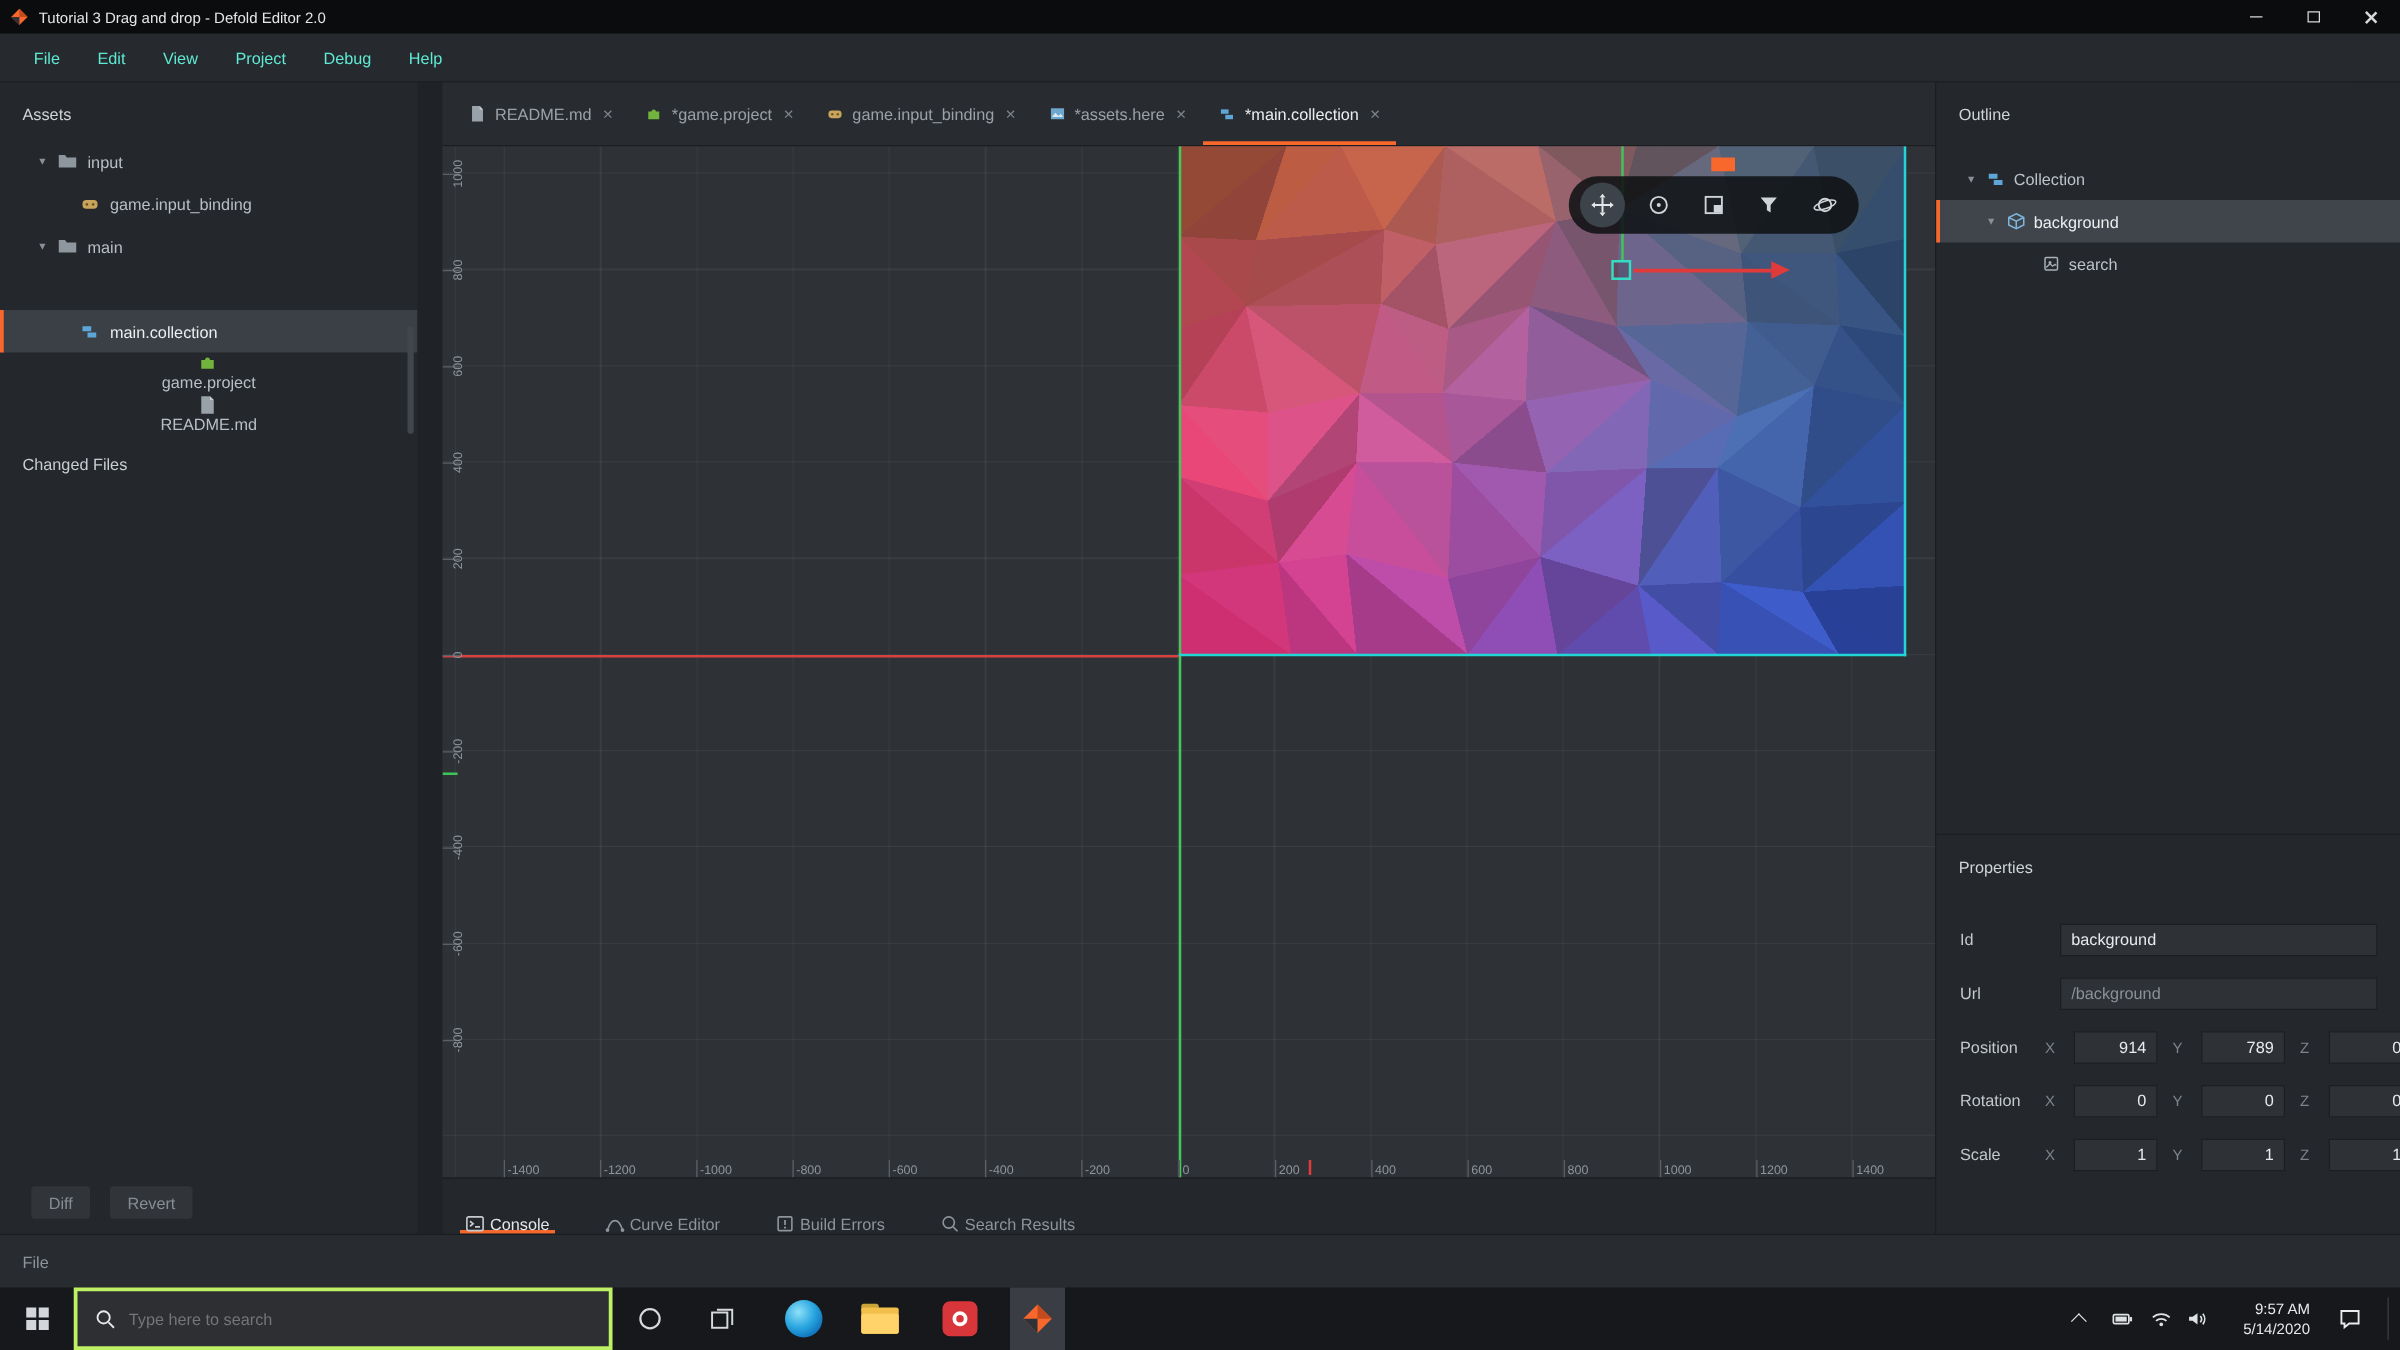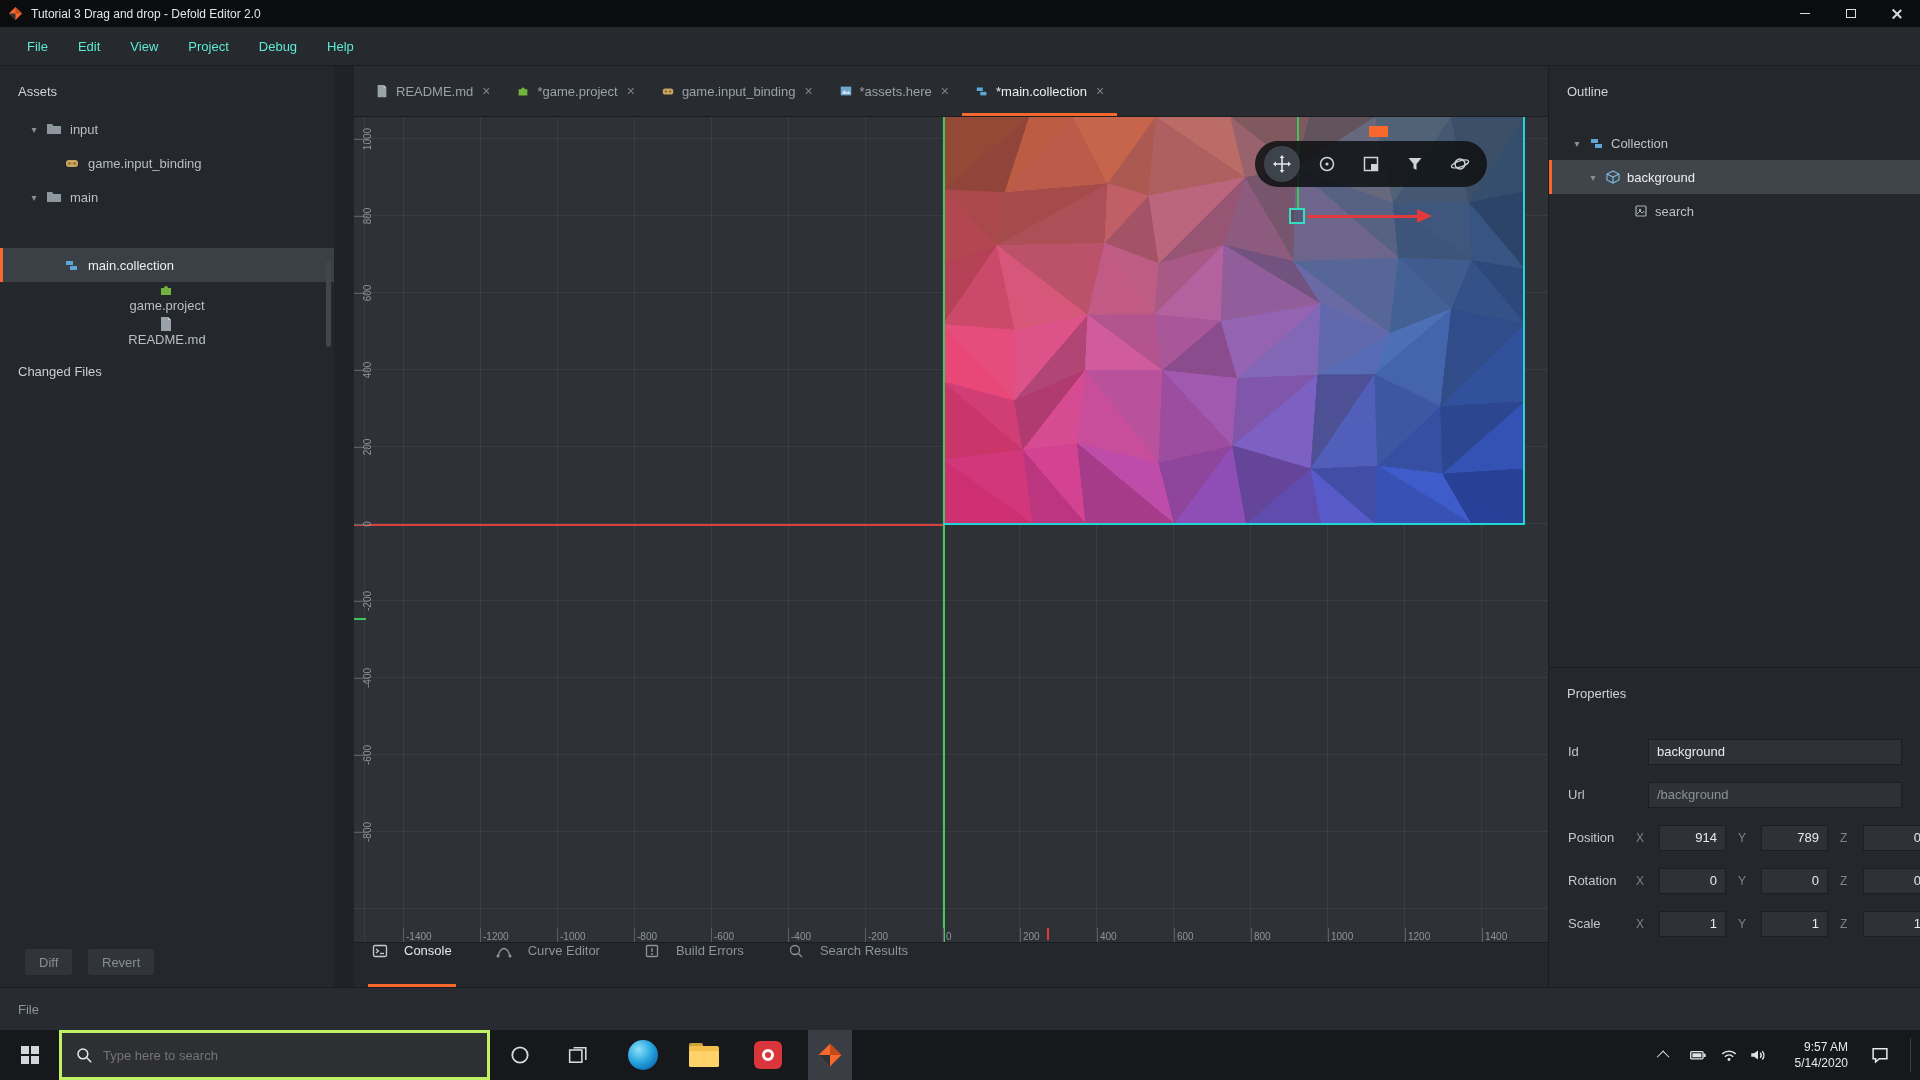--- a/index.html
+++ b/index.html
@@ -94,21 +94,21 @@
   .rx .tick{width:1px;height:14px;background:#5a6066;display:block;}
   .rx span{font-size:10px;color:#8d949b;}
   .ty{position:absolute;left:0;width:14px;height:1px;background:#5a6066;z-index:5;}
   .ry{position:absolute;left:13px;transform:translate(-50%,-50%) rotate(-90deg);font-size:10px;color:#8d949b;white-space:nowrap;z-index:5;}
   .tick-red{position:absolute;left:693px;bottom:2px;width:2px;height:12px;background:#e03a3a;z-index:6;}
   .tick-green{position:absolute;left:0;top:501px;width:12px;height:2px;background:#3fc45a;z-index:6;}
 
   
   .bottom-bar{position:absolute;left:354px;top:942px;width:1194px;height:45px;background:var(--panel);
               border-top:1px solid var(--divider);display:flex;align-items:stretch;padding-left:14px;gap:36px;}
-  .btab{display:flex;align-items:flex-start;gap:16px;color:#8d949b;font-size:13px;padding:0 4px;}
+  .btab{display:flex;align-items:flex-end;gap:4px;color:#8d949b;font-size:13px;padding:0 4px;}
   .btab.active{color:#e4e7ea;box-shadow:inset 0 -3px 0 var(--accent);}
 
   
   .right-panel{position:absolute;left:1548px;top:66px;width:336px;height:921px;background:var(--panel);
                border-left:1px solid var(--divider);}
   .o-row{position:absolute;left:0;width:372px;height:34px;display:flex;align-items:center;color:#bcc2c8;}
   .o-row .tw{width:12px;font-size:10px;color:#8a9096;text-align:center;}
   .o-row .ic{width:16px;height:16px;margin:0 6px;}
   .o-row.selected{background:#40454b;box-shadow:inset 3px 0 0 var(--accent);color:#eceef0;}
   .props-section{position:absolute;left:0;top:601px;width:372px;height:320px;border-top:1px solid var(--divider);}

